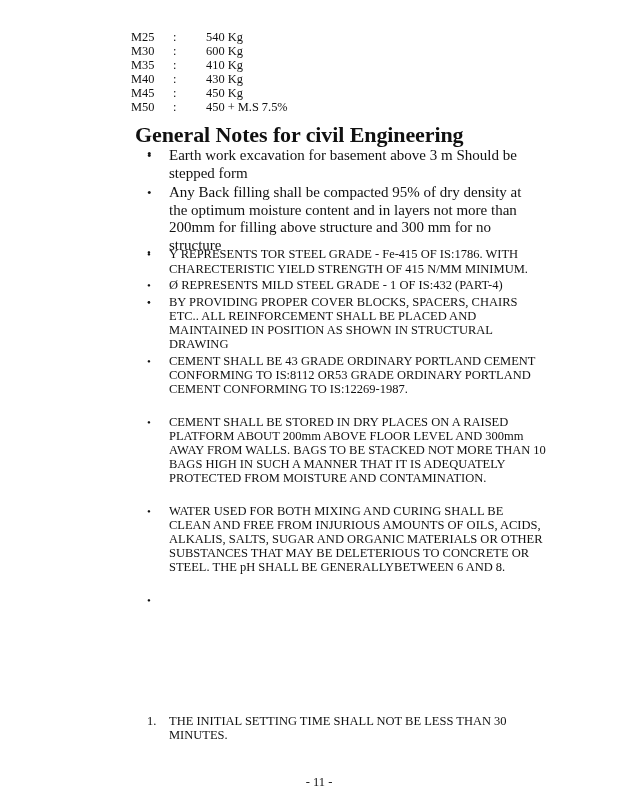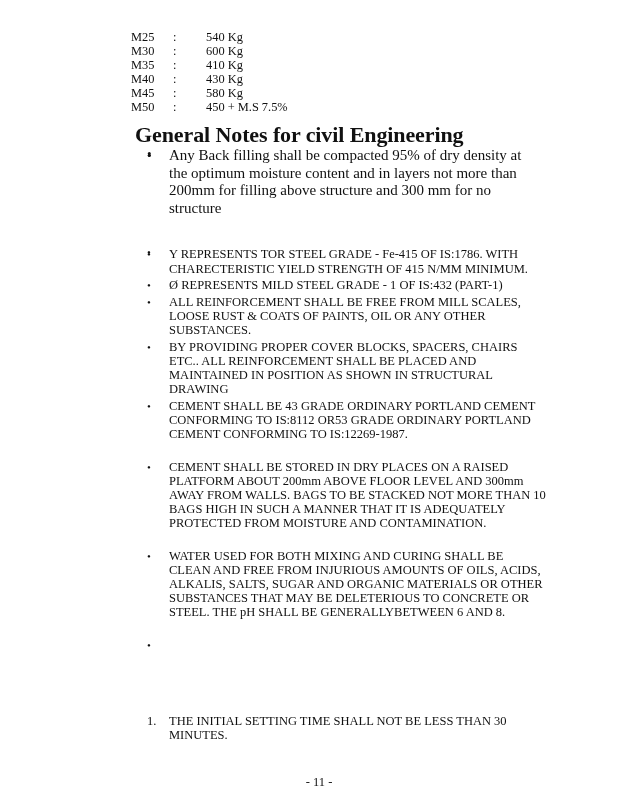--- a/index.html
+++ b/index.html
@@ -51,42 +51,42 @@
         <span class="mix-qty">410 Kg</span>
       </div>
     <div class="mix-row">
         <span class="mix-grade">M40</span>
         <span class="mix-colon">:</span>
         <span class="mix-qty">430 Kg</span>
       </div>
     <div class="mix-row">
         <span class="mix-grade">M45</span>
         <span class="mix-colon">:</span>
-        <span class="mix-qty">580 Kg</span>
+        <span class="mix-qty">450 Kg</span>
       </div>
     <div class="mix-row">
         <span class="mix-grade">M50</span>
         <span class="mix-colon">:</span>
         <span class="mix-qty">450 + M.S 7.5%</span>
       </div>
   </div>
 
   <h1 class="heading">General Notes for civil Engineering</h1>
 
   <ul class="list-a">
     <li><span class="bullet">•</span></li>
-    <li><span class="bullet">•</span></li>
+    <li><span class="bullet">•</span><span>Earth work excavation for basement above 3 m Should be stepped form</span></li>
     <li><span class="bullet">•</span><span>Any Back filling shall be compacted 95% of dry density at the optimum moisture content and in layers not more than 200mm for filling above structure and 300 mm for no structure</span></li>
   </ul>
 
   <ul class="list-b">
     <li><span class="bullet">•</span></li>
     <li><span class="bullet">•</span><span>Y REPRESENTS TOR STEEL GRADE - Fe-415 OF IS:1786. WITH CHARECTERISTIC YIELD STRENGTH OF 415 N/MM MINIMUM.</span></li>
-    <li><span class="bullet">•</span><span>Ø REPRESENTS MILD STEEL GRADE - 1 OF IS:432 (PART-1)</span></li>
-    <li><span class="bullet">•</span><span>ALL REINFORCEMENT SHALL BE FREE FROM MILL SCALES, LOOSE RUST &amp; COATS OF PAINTS, OIL OR ANY OTHER SUBSTANCES.</span></li>
+    <li><span class="bullet">•</span><span>Ø REPRESENTS MILD STEEL GRADE - 1 OF IS:432 (PART-4)</span></li>
+    <li><span class="bullet">•</span></li>
     <li><span class="bullet">•</span><span>BY PROVIDING PROPER COVER BLOCKS, SPACERS, CHAIRS ETC.. ALL REINFORCEMENT SHALL BE PLACED AND MAINTAINED IN POSITION  AS SHOWN IN STRUCTURAL DRAWING</span></li>
     <li class="gap"><span class="bullet">•</span><span>CEMENT SHALL BE 43 GRADE ORDINARY PORTLAND CEMENT CONFORMING TO IS:8112 OR53 GRADE ORDINARY PORTLAND CEMENT CONFORMING TO IS:12269-1987.</span></li>
     <li class="gap"><span class="bullet">•</span><span>CEMENT SHALL BE STORED IN DRY PLACES ON A RAISED PLATFORM ABOUT 200mm ABOVE FLOOR LEVEL AND 300mm AWAY FROM WALLS. BAGS TO BE STACKED NOT MORE THAN 10 BAGS HIGH IN SUCH A MANNER THAT IT IS ADEQUATELY PROTECTED FROM MOISTURE   AND CONTAMINATION.</span></li>
     <li class="gap"><span class="bullet">•</span><span>WATER USED FOR BOTH MIXING AND CURING SHALL BE CLEAN AND FREE FROM INJURIOUS AMOUNTS OF OILS, ACIDS, ALKALIS, SALTS, SUGAR AND ORGANIC MATERIALS OR OTHER SUBSTANCES THAT MAY BE DELETERIOUS TO CONCRETE OR STEEL. THE pH SHALL BE GENERALLYBETWEEN 6 AND 8.</span></li>
     <li><span class="bullet">•</span></li>
   </ul>
 
   <ol class="num-list">
     <li><span class="num">1.</span><span>THE INITIAL SETTING TIME SHALL NOT BE LESS THAN 30 MINUTES.</span></li>
   </ol>

